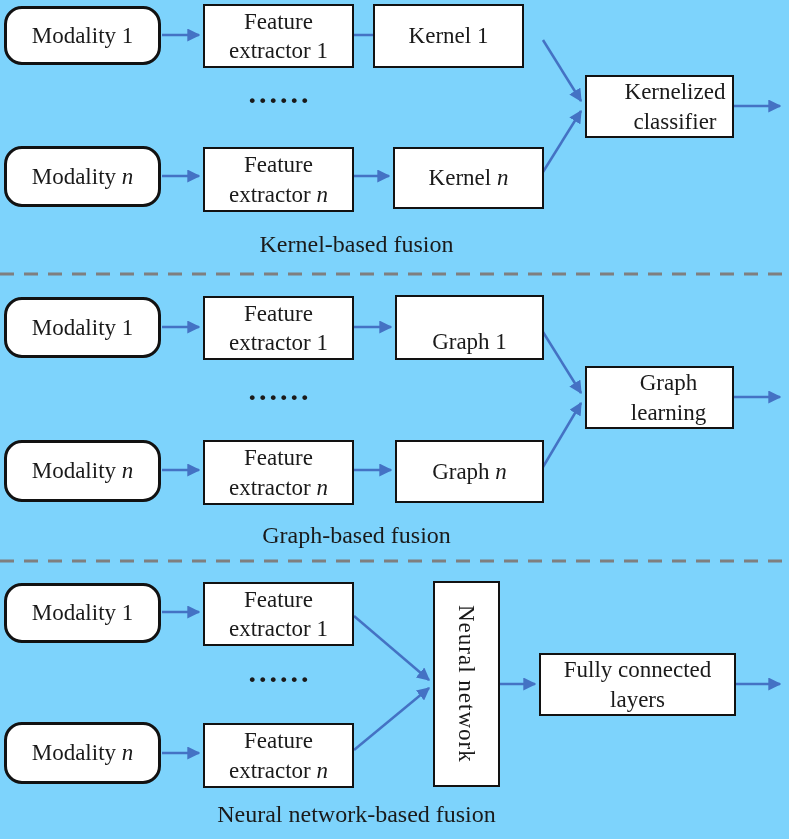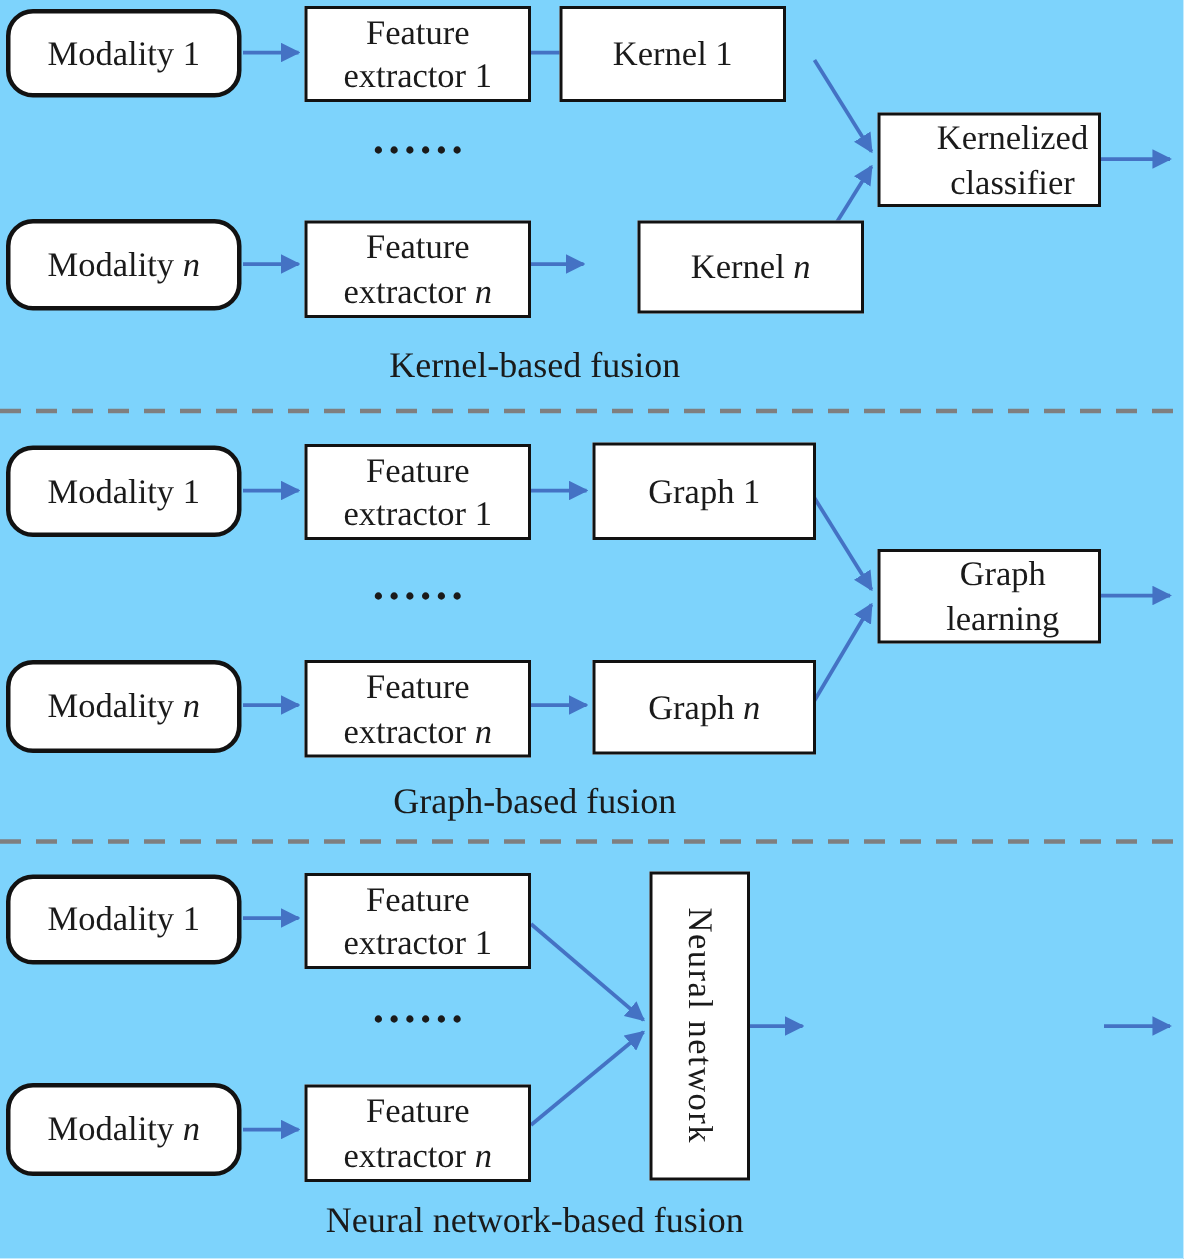--- a/index.html
+++ b/index.html
@@ -81,32 +81,32 @@
   <div class="node" style="left:585px;top:75px;width:149px;height:63px;padding-left:37px;">
     <span class="lbl">Kernelized classifier</span>
   </div>
   <div class="dots" style="left:227px;top:78px;width:106px;">......</div>
   <div class="node rounded" style="left:4px;top:146px;width:157px;height:61px;">
     <span class="lbl"><span>Modality</span> <i>n</i></span>
   </div>
   <div class="node" style="left:203px;top:147px;width:151px;height:65px;">
     <span class="lbl"><span>Feature extractor</span> <i>n</i></span>
   </div>
-  <div class="node" style="left:393px;top:147px;width:151px;height:62px;margin-left:32px;">
+  <div class="node" style="left:393px;top:147px;width:151px;height:62px;">
     <span class="lbl"><span>Kernel</span> <i>n</i></span>
   </div>
   <div class="caption" style="top:227px;">Kernel-based fusion</div>
 
   <div class="node rounded" style="left:4px;top:297px;width:157px;height:61px;">
     <span class="lbl">Modality 1</span>
   </div>
   <div class="node" style="left:203px;top:296px;width:151px;height:64px;">
     <span class="lbl">Feature extractor 1</span>
   </div>
-  <div class="node" style="left:395px;top:295px;width:149px;height:65px;">
+  <div class="node" style="left:395px;top:295px;width:149px;height:65px;align-items:flex-end;">
     <span class="lbl">Graph 1</span>
   </div>
   <div class="node" style="left:585px;top:366px;width:149px;height:63px;padding-left:24px;">
     <span class="lbl">Graph learning</span>
   </div>
   <div class="dots" style="left:227px;top:375px;width:106px;">......</div>
   <div class="node rounded" style="left:4px;top:440px;width:157px;height:62px;">
     <span class="lbl"><span>Modality</span> <i>n</i></span>
   </div>
   <div class="node" style="left:203px;top:440px;width:151px;height:65px;">
@@ -126,15 +126,18 @@
   <div class="dots" style="left:227px;top:657px;width:106px;">......</div>
   <div class="node rounded" style="left:4px;top:722px;width:157px;height:62px;">
     <span class="lbl"><span>Modality</span> <i>n</i></span>
   </div>
   <div class="node" style="left:203px;top:723px;width:151px;height:65px;">
     <span class="lbl"><span>Feature extractor</span> <i>n</i></span>
   </div>
   <div class="node vertical" style="left:433px;top:581px;width:67px;height:206px;">
     <span class="lbl">Neural network</span>
   </div>
+  <div class="node" style="left:539px;top:653px;width:197px;height:63px;">
+    <span class="lbl">Fully connected layers</span>
+  </div>
   <div class="caption" style="top:797px;">Neural network-based fusion</div>
 
 </div>
 
 </body></html>

